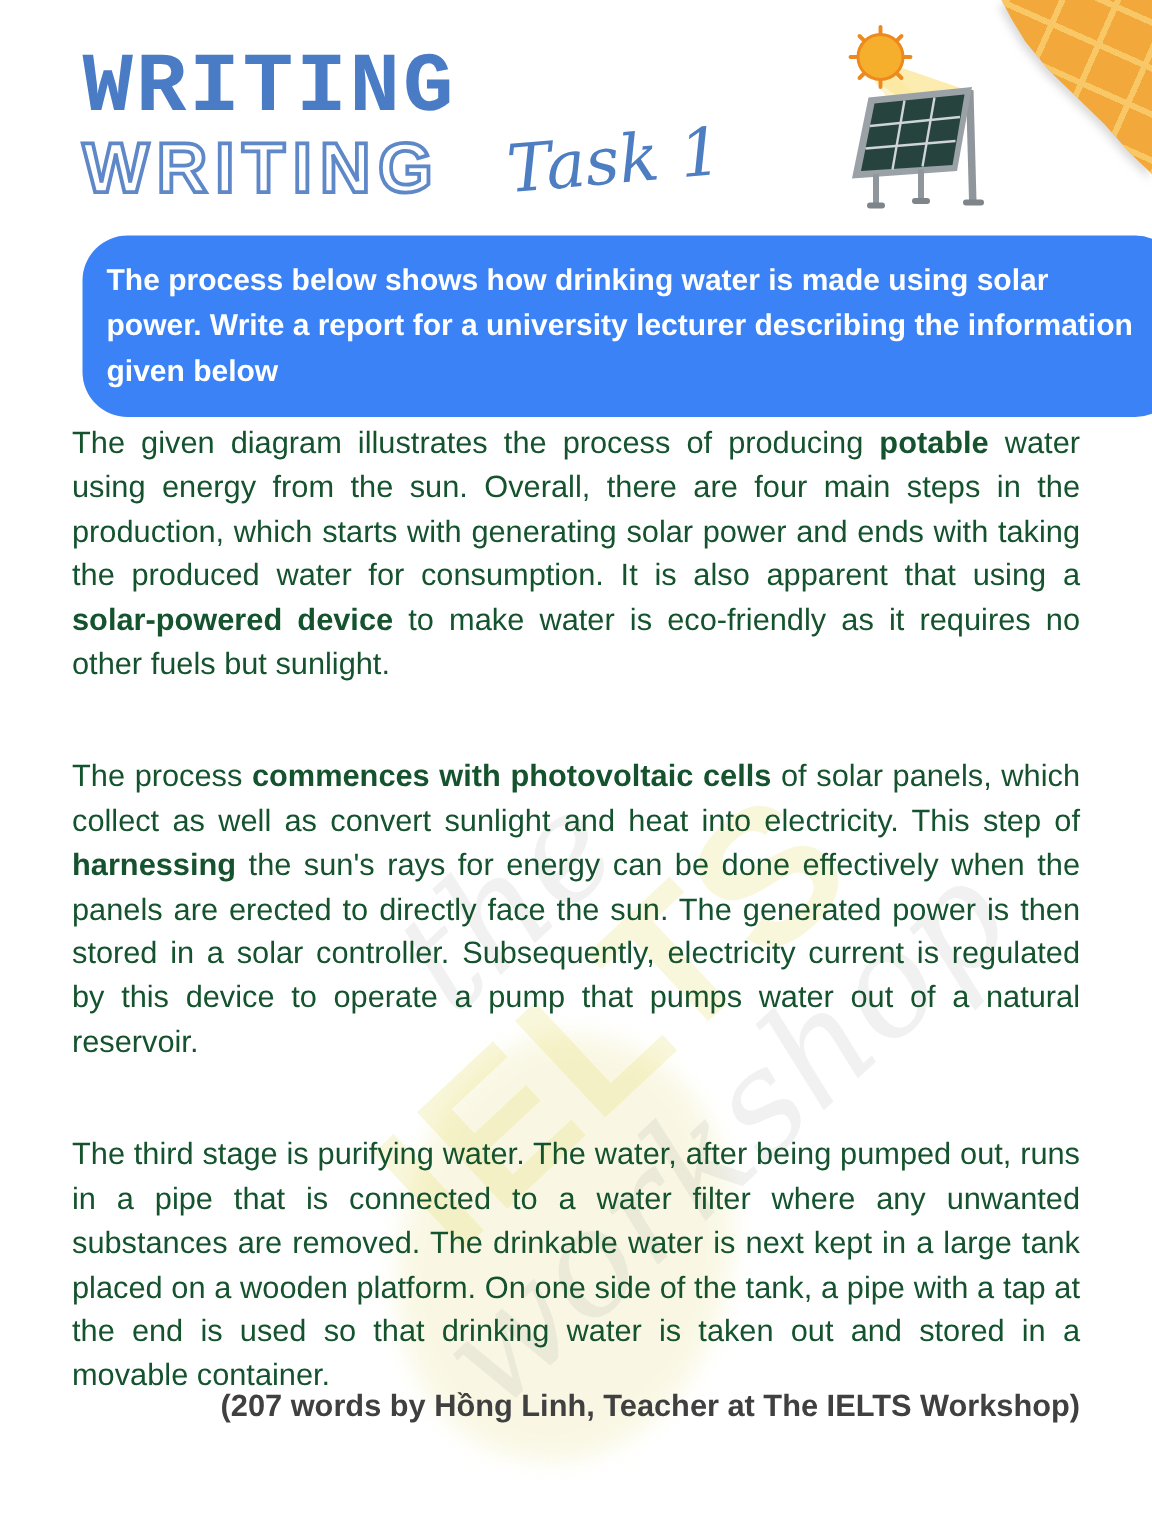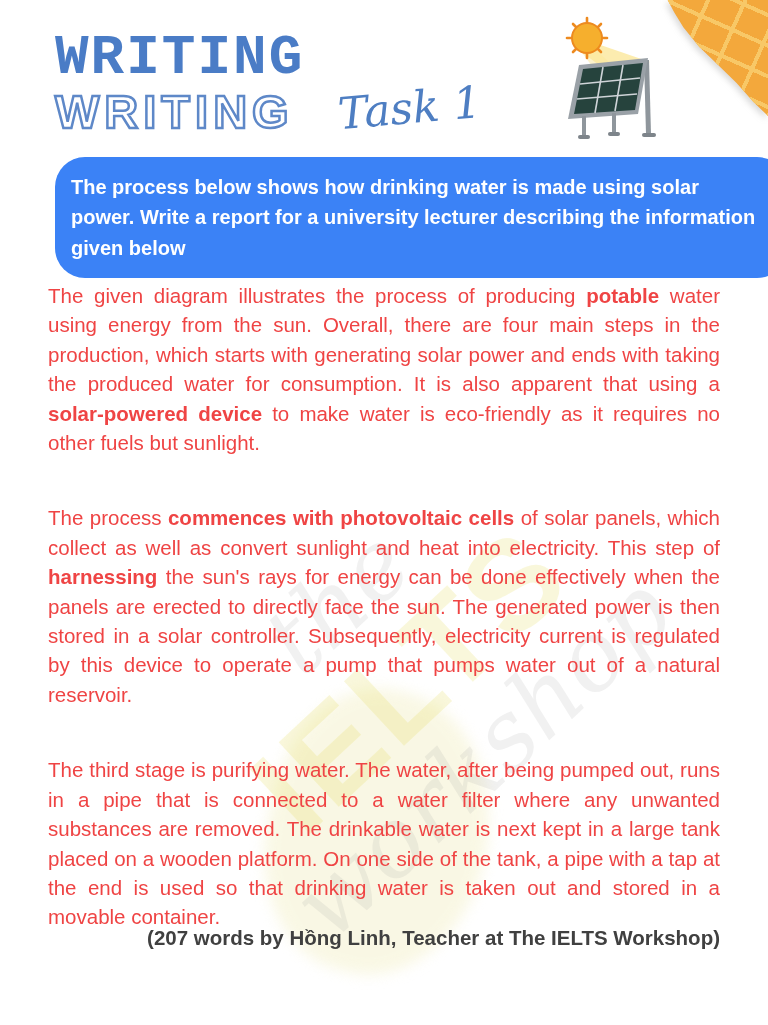--- a/index.html
+++ b/index.html
@@ -54,21 +54,21 @@
   .solar { position:absolute; left:552px; top:12px; width:118px; height:132px; z-index:2; }
   
   .prompt-box {
     position:absolute; left:55px; top:157px; width:732px; min-height:110px; z-index:2;
     background:#3b82f6; border-radius:30px; padding:15px 24px 15px 16px;
     color:#ffffff; font-weight:bold; font-size:20px; line-height:1.52;
   }
   
   .essay {
     position:absolute; left:48px; top:281px; width:672px; z-index:1;
-    color:#ef4444; font-size:20.5px;
+    color:#14532d; font-size:20.5px;
   }
   .essay p { text-align:justify; line-height:29.4px; margin:0 0 46px 0; }
   .essay b { font-weight:bold; }
   
   .credit {
     position:absolute; left:48px; top:926px; width:672px; z-index:1;
     text-align:right; color:#404040; font-weight:bold; font-size:20.5px;
   }
 </style>
 </head>

